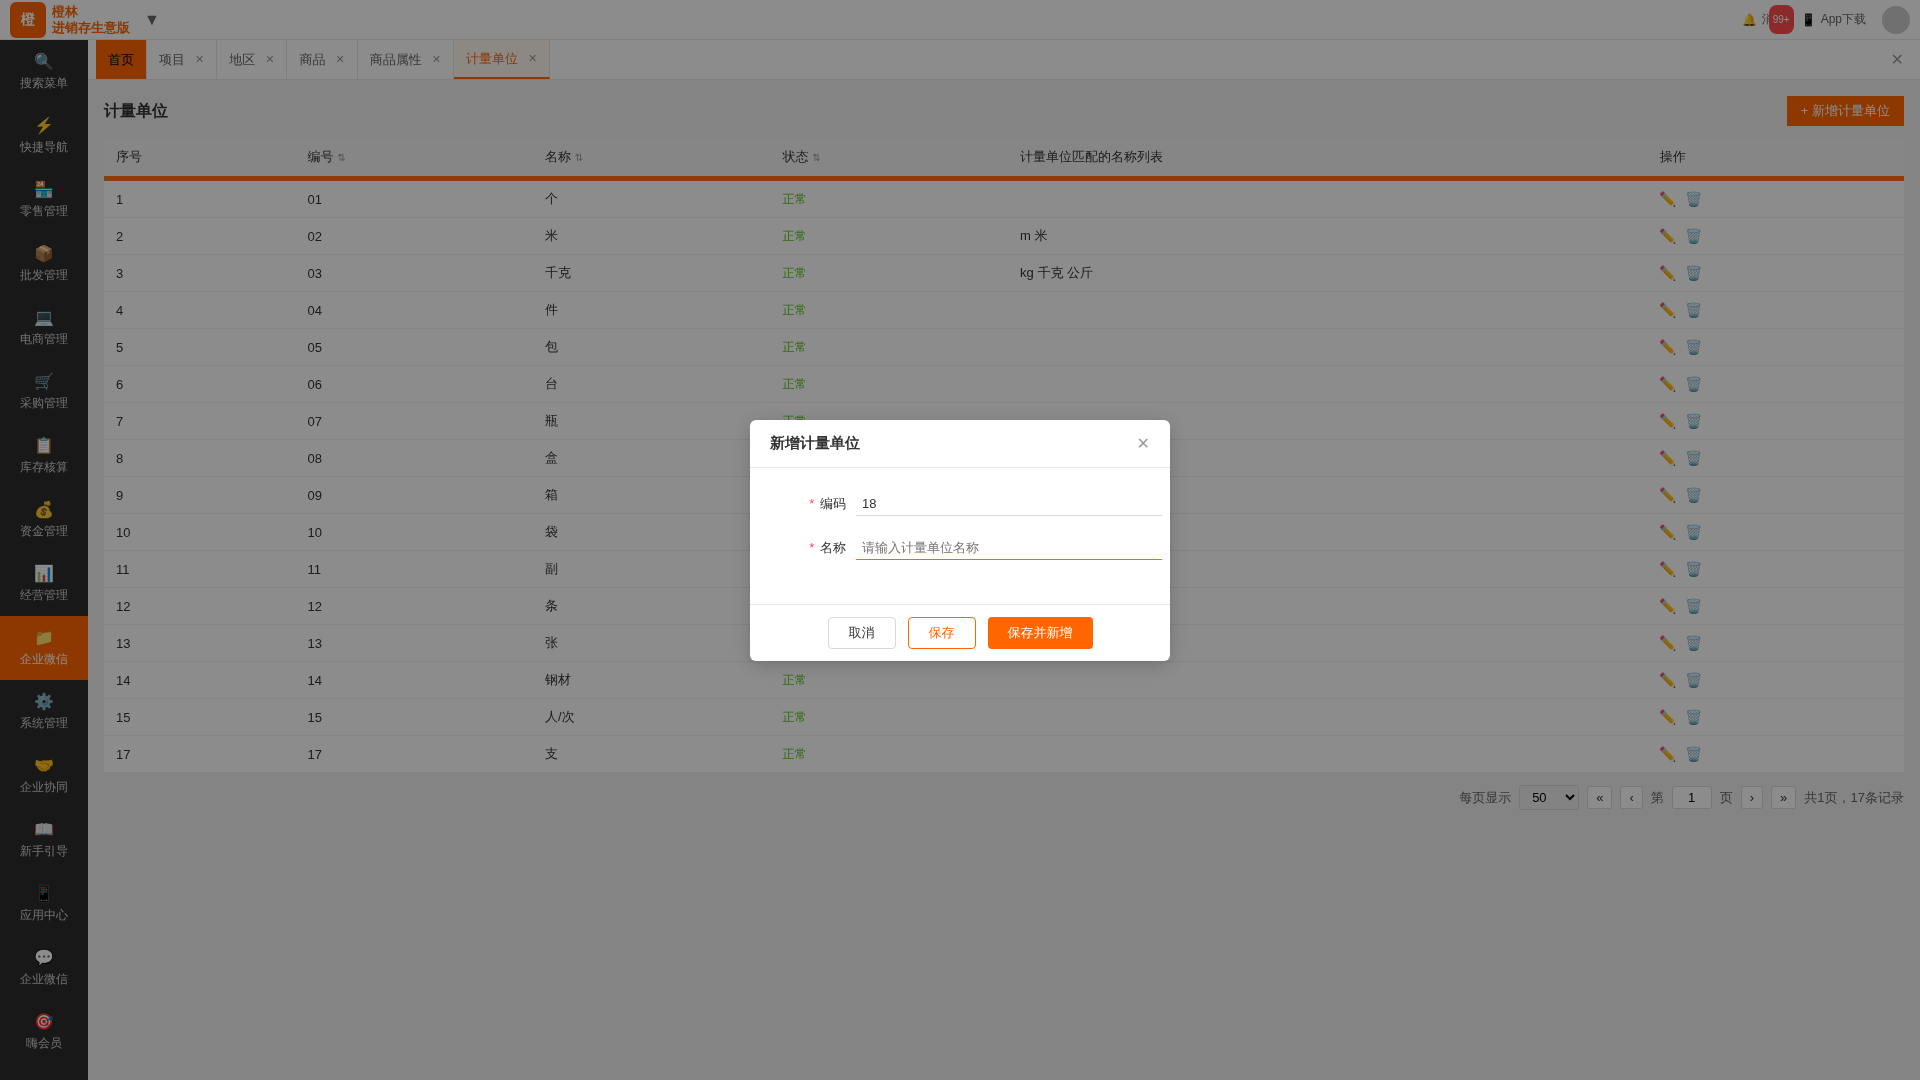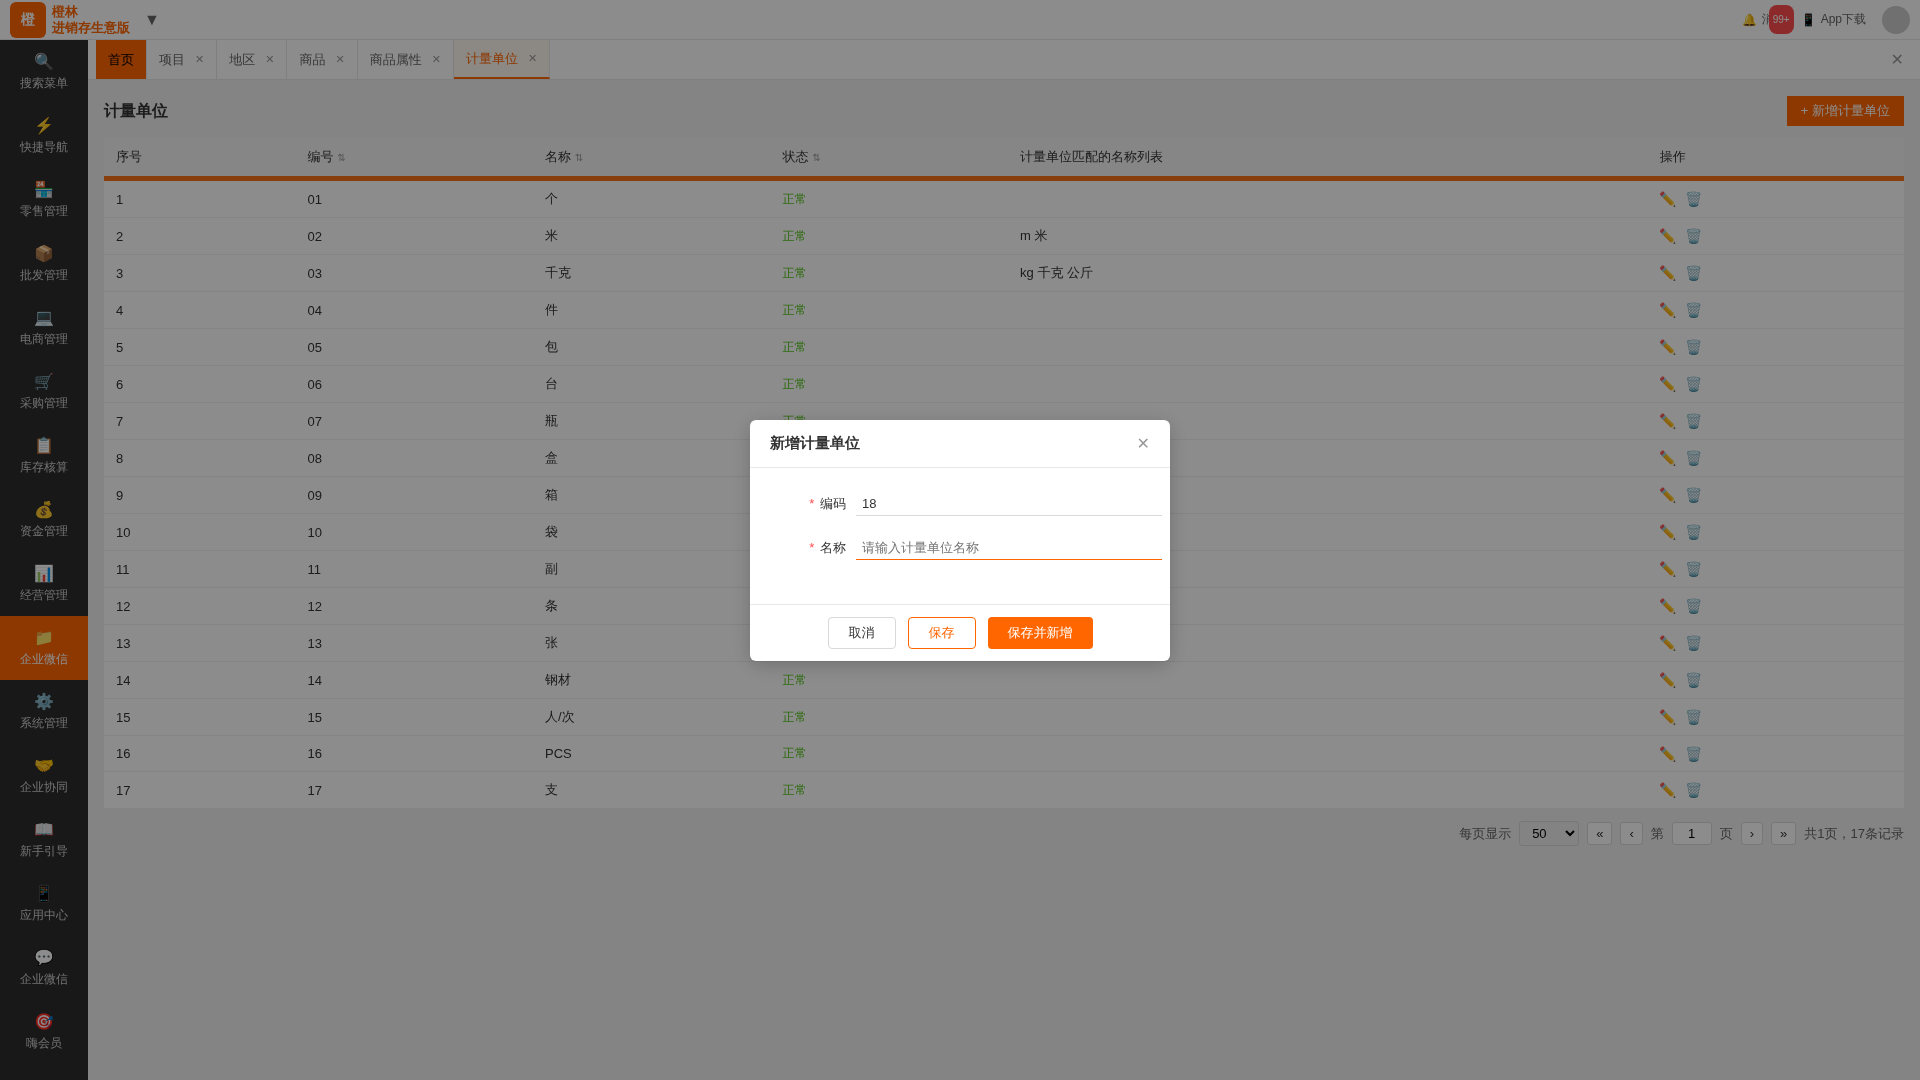--- a/index.html
+++ b/index.html
@@ -427,33 +427,20 @@
     <td><span class="status-normal">正常</span></td>
     <td></td>
     <td>
       <div class="action-icons">
         <span class="action-icon">✏️</span>
         <span class="action-icon">🗑️</span>
       </div>
     </td>
   </tr>
               <tr>
-    <td>16</td>
-    <td>16</td>
-    <td>PCS</td>
-    <td><span class="status-normal">正常</span></td>
-    <td></td>
-    <td>
-      <div class="action-icons">
-        <span class="action-icon">✏️</span>
-        <span class="action-icon">🗑️</span>
-      </div>
-    </td>
-  </tr>
-              <tr>
     <td>17</td>
     <td>17</td>
     <td>支</td>
     <td><span class="status-normal">正常</span></td>
     <td></td>
     <td>
       <div class="action-icons">
         <span class="action-icon">✏️</span>
         <span class="action-icon">🗑️</span>
       </div>

